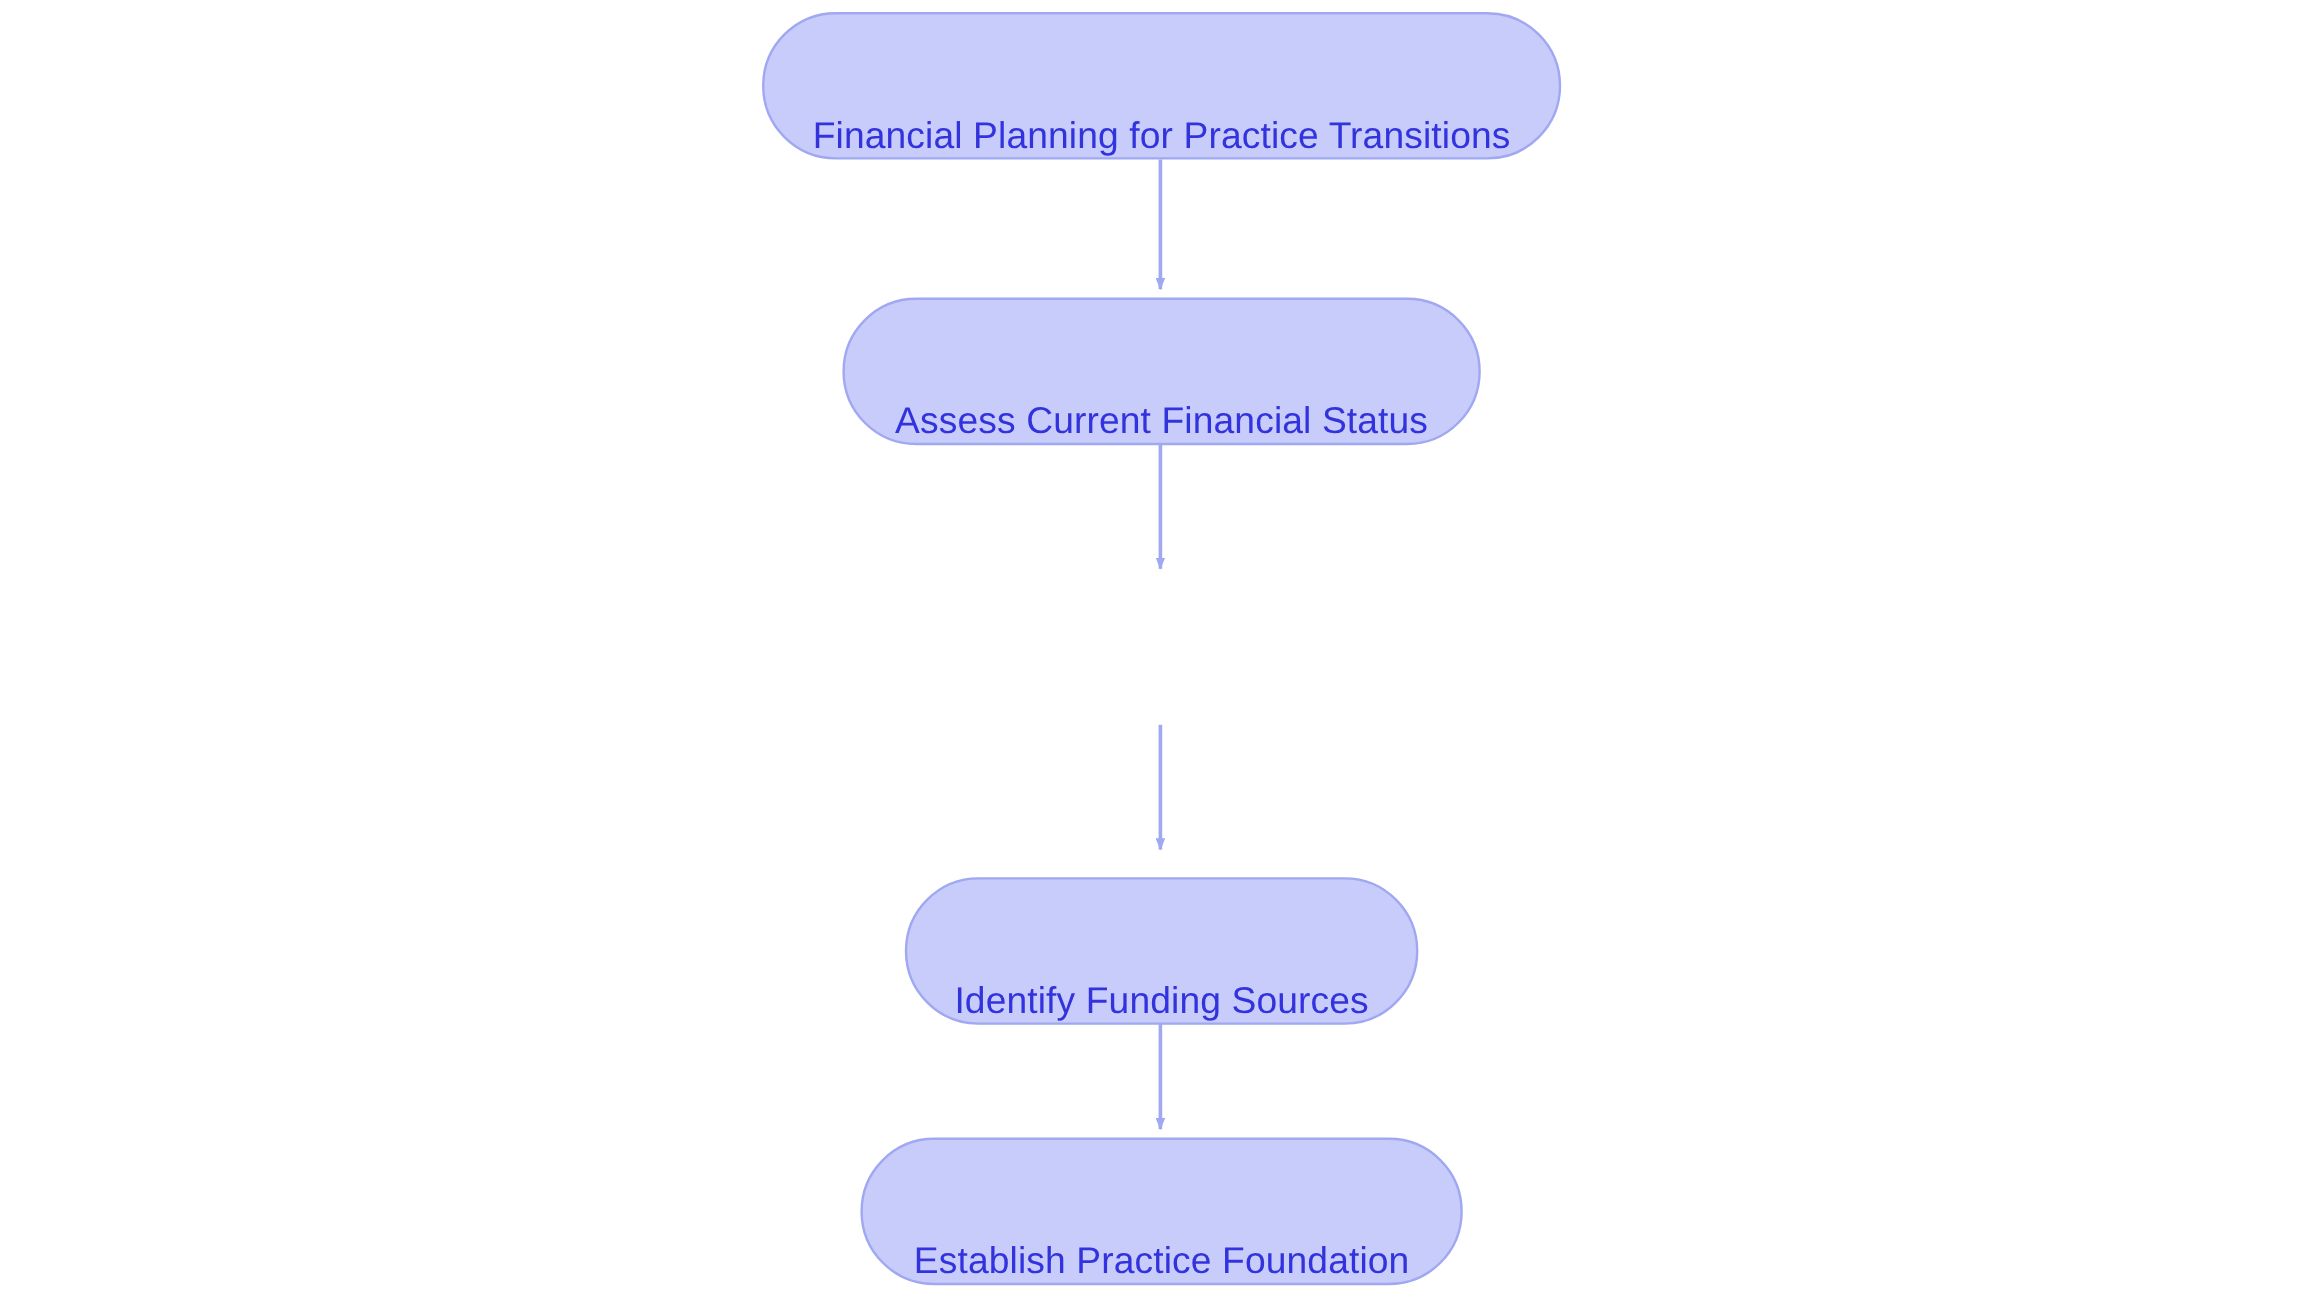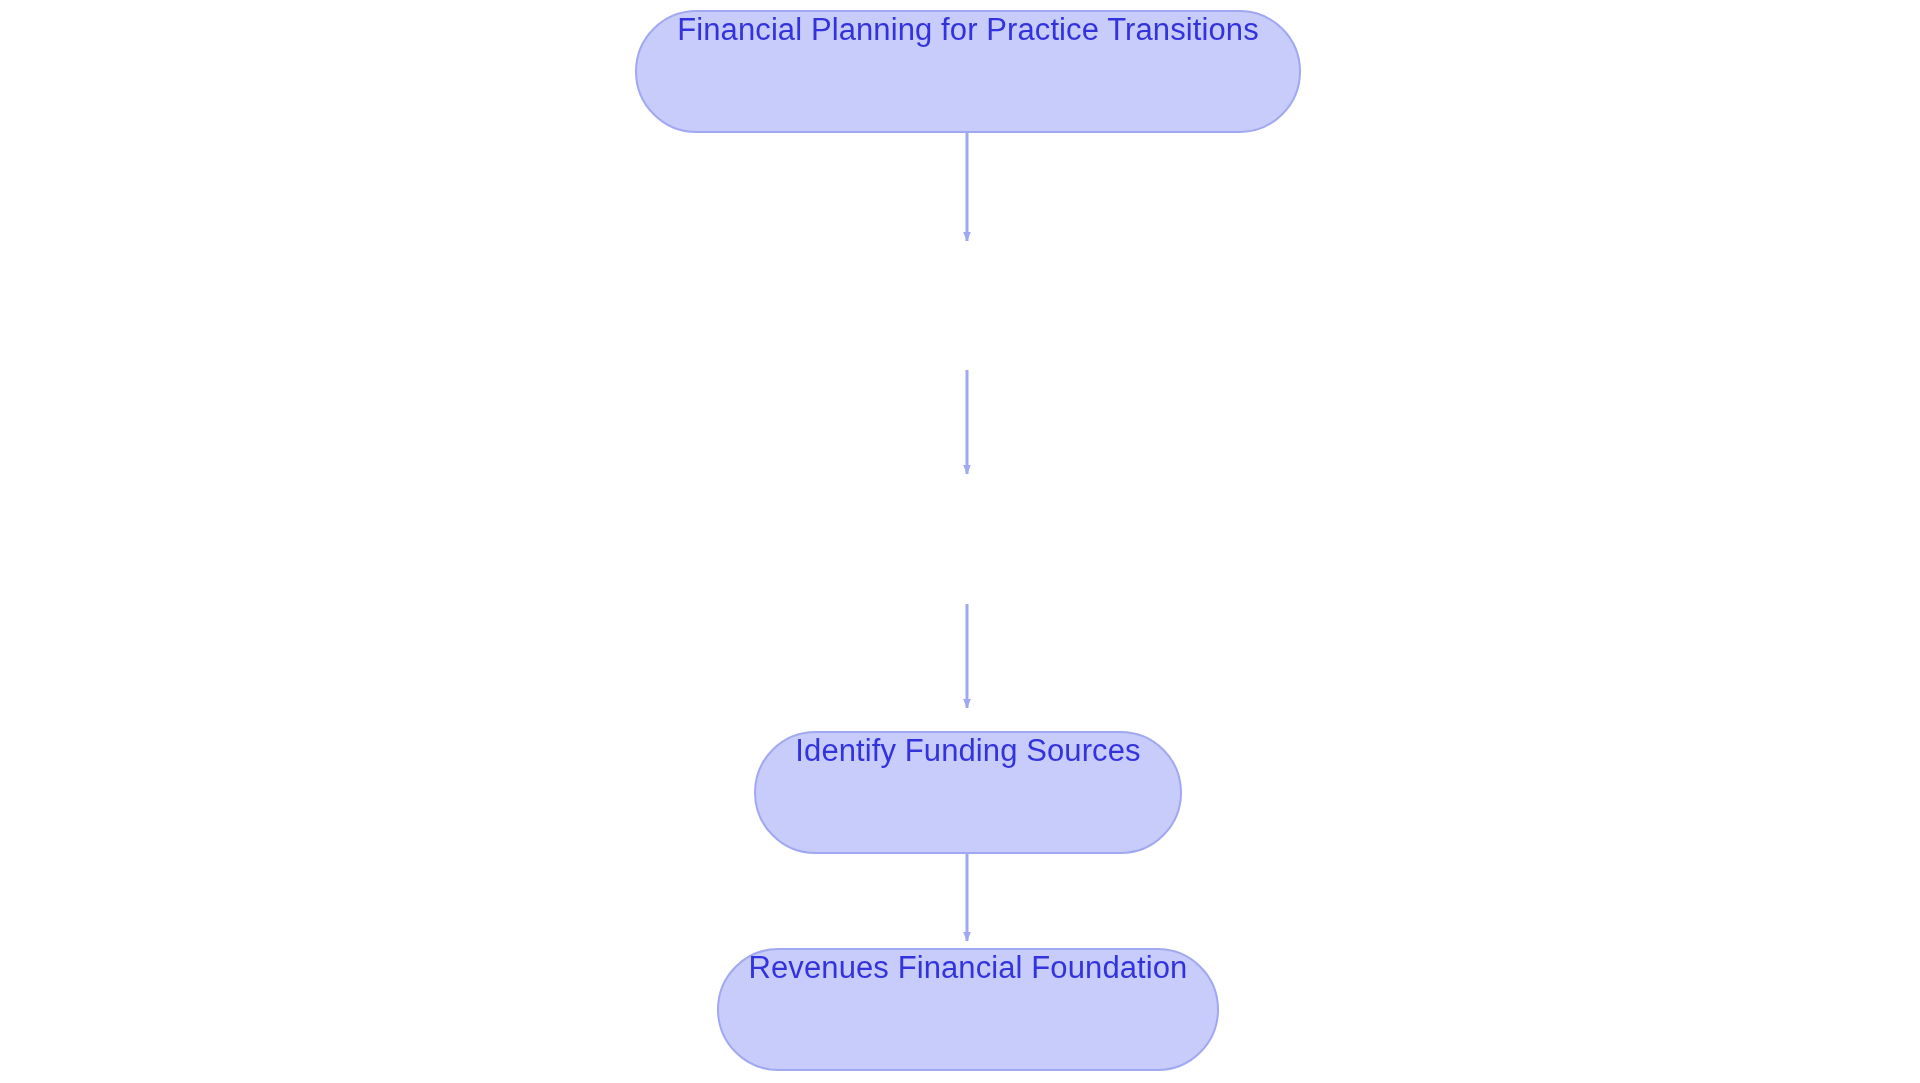--- a/index.html
+++ b/index.html
@@ -37,21 +37,21 @@
     left: 0;
     top: 0;
     width: 1920px;
     height: 1083px;
   }
 
   .flow-node {
     position: absolute;
     box-sizing: border-box;
     display: flex;
-    align-items: flex-start;
+    align-items: flex-end;
     justify-content: center;
     background: #c8ccfb;
     border: 2px solid #9fa8f0;
     border-radius: 62px;   
     height: 123px;
   }
 
   .flow-node-label {
     color: #3333dd;
     font-size: 31px;
@@ -95,24 +95,27 @@
       <line x1="967" y1="837" x2="967" y2="941" stroke="#9fa8f0" stroke-width="3" marker-end="url(#arrowhead)"></line>
     </g>
   </svg>
 
   <div id="node-layer">
 
     <div class="flow-node node-0">
       <span class="flow-node-label">Financial Planning for Practice Transitions</span>
     </div>
 
+    <div class="flow-node node-1">
+      <span class="flow-node-label">Assess Current Financial Status</span>
+    </div>
 
 
     <div class="flow-node node-3">
       <span class="flow-node-label">Identify Funding Sources</span>
     </div>
 
     <div class="flow-node node-4">
-      <span class="flow-node-label">Revenues Financial Foundation</span>
+      <span class="flow-node-label">Establish Practice Foundation</span>
     </div>
 
   </div>
 </div>
 
 </body></html>

